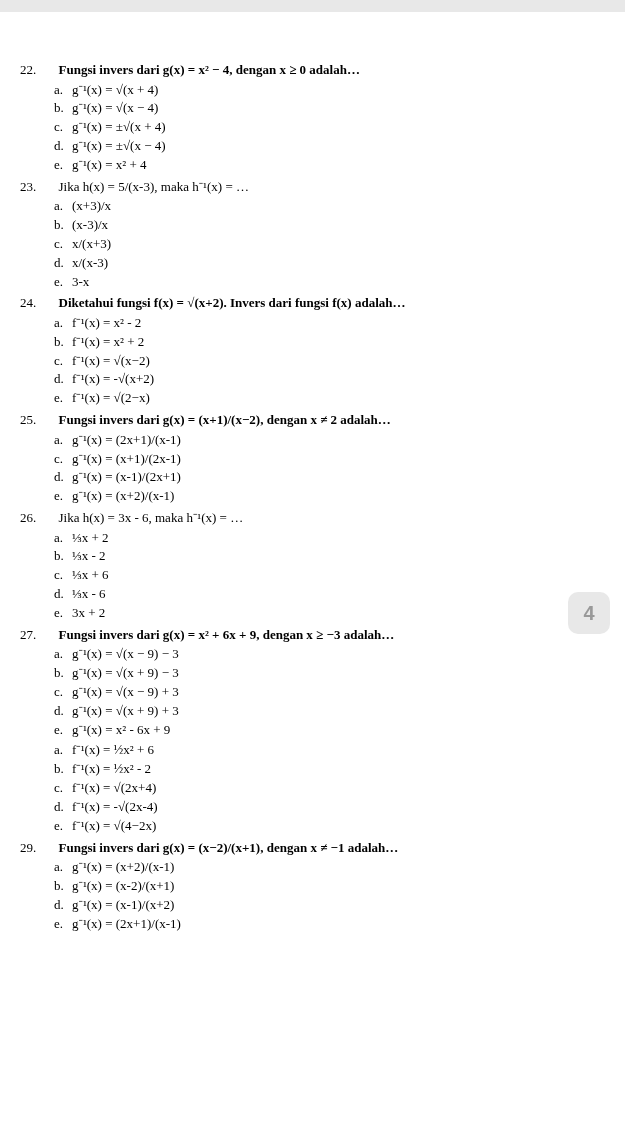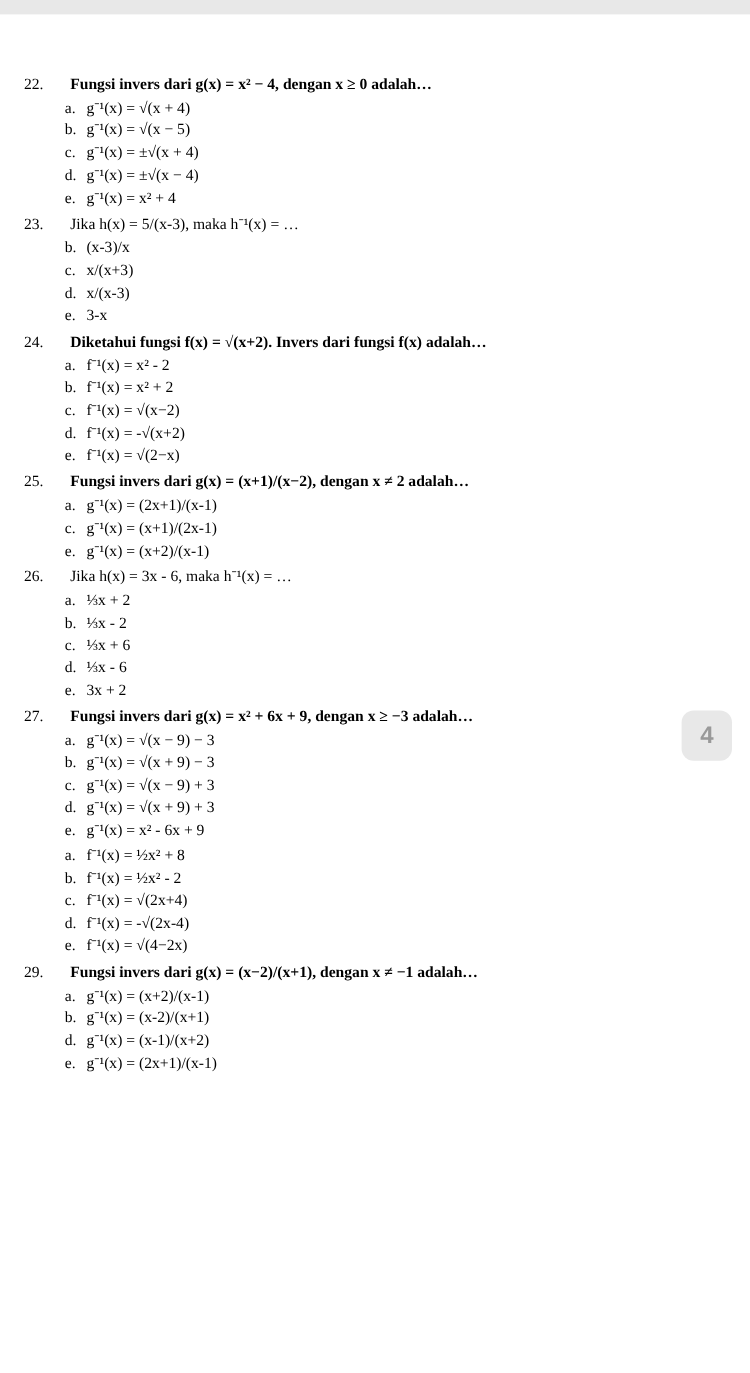--- a/index.html
+++ b/index.html
@@ -74,29 +74,30 @@
 </head>
 <body>
 
 <div class="top-bar"></div>
 
 <div id="questions-container">
     <div class="question">
       <div class="question-header"><span class="q-num">22.</span> <span class="q-text bold">Fungsi invers dari g(x) = x² − 4, dengan x ≥ 0 adalah…</span></div>
       <div class="options">
         <div class="option"><span class="opt-label">a.</span><span>g⁻¹(x) = √(x + 4)</span></div>
-        <div class="option"><span class="opt-label">b.</span><span>g⁻¹(x) = √(x − 5)</span></div>
+        <div class="option"><span class="opt-label">b.</span><span>g⁻¹(x) = √(x − 4)</span></div>
         <div class="option"><span class="opt-label">c.</span><span>g⁻¹(x) = ±√(x + 4)</span></div>
         <div class="option"><span class="opt-label">d.</span><span>g⁻¹(x) = ±√(x − 4)</span></div>
         <div class="option"><span class="opt-label">e.</span><span>g⁻¹(x) = x² + 4</span></div>
       </div>
     </div>
     <div class="question">
       <div class="question-header"><span class="q-num">23.</span> <span class="q-text">Jika h(x) = 5/(x-3), maka h⁻¹(x) = …</span></div>
       <div class="options">
+        <div class="option"><span class="opt-label">a.</span><span>(x+3)/x</span></div>
         <div class="option"><span class="opt-label">b.</span><span>(x-3)/x</span></div>
         <div class="option"><span class="opt-label">c.</span><span>x/(x+3)</span></div>
         <div class="option"><span class="opt-label">d.</span><span>x/(x-3)</span></div>
         <div class="option"><span class="opt-label">e.</span><span>3-x</span></div>
       </div>
     </div>
     <div class="question">
       <div class="question-header"><span class="q-num">24.</span> <span class="q-text bold">Diketahui fungsi f(x) = √(x+2). Invers dari fungsi f(x) adalah…</span></div>
       <div class="options">
         <div class="option"><span class="opt-label">a.</span><span>f⁻¹(x) = x² - 2</span></div>
@@ -104,20 +105,21 @@
         <div class="option"><span class="opt-label">c.</span><span>f⁻¹(x) = √(x−2)</span></div>
         <div class="option"><span class="opt-label">d.</span><span>f⁻¹(x) = -√(x+2)</span></div>
         <div class="option"><span class="opt-label">e.</span><span>f⁻¹(x) = √(2−x)</span></div>
       </div>
     </div>
     <div class="question">
       <div class="question-header"><span class="q-num">25.</span> <span class="q-text bold">Fungsi invers dari g(x) = (x+1)/(x−2), dengan x ≠ 2 adalah…</span></div>
       <div class="options">
         <div class="option"><span class="opt-label">a.</span><span>g⁻¹(x) = (2x+1)/(x-1)</span></div>
         <div class="option"><span class="opt-label">c.</span><span>g⁻¹(x) = (x+1)/(2x-1)</span></div>
+        <div class="option"><span class="opt-label">d.</span><span>g⁻¹(x) = (x-1)/(2x+1)</span></div>
         <div class="option"><span class="opt-label">e.</span><span>g⁻¹(x) = (x+2)/(x-1)</span></div>
       </div>
     </div>
     <div class="question">
       <div class="question-header"><span class="q-num">26.</span> <span class="q-text">Jika h(x) = 3x - 6, maka h⁻¹(x) = …</span></div>
       <div class="options">
         <div class="option"><span class="opt-label">a.</span><span>⅓x + 2</span></div>
         <div class="option"><span class="opt-label">b.</span><span>⅓x - 2</span></div>
         <div class="option"><span class="opt-label">c.</span><span>⅓x + 6</span></div>
         <div class="option"><span class="opt-label">d.</span><span>⅓x - 6</span></div>
@@ -129,21 +131,21 @@
       <div class="options">
         <div class="option"><span class="opt-label">a.</span><span>g⁻¹(x) = √(x − 9) − 3</span></div>
         <div class="option"><span class="opt-label">b.</span><span>g⁻¹(x) = √(x + 9) − 3</span></div>
         <div class="option"><span class="opt-label">c.</span><span>g⁻¹(x) = √(x − 9) + 3</span></div>
         <div class="option"><span class="opt-label">d.</span><span>g⁻¹(x) = √(x + 9) + 3</span></div>
         <div class="option"><span class="opt-label">e.</span><span>g⁻¹(x) = x² - 6x + 9</span></div>
       </div>
     </div>
     <div class="question">
       <div class="options">
-        <div class="option"><span class="opt-label">a.</span><span>f⁻¹(x) = ½x² + 8</span></div>
+        <div class="option"><span class="opt-label">a.</span><span>f⁻¹(x) = ½x² + 6</span></div>
         <div class="option"><span class="opt-label">b.</span><span>f⁻¹(x) = ½x² - 2</span></div>
         <div class="option"><span class="opt-label">c.</span><span>f⁻¹(x) = √(2x+4)</span></div>
         <div class="option"><span class="opt-label">d.</span><span>f⁻¹(x) = -√(2x-4)</span></div>
         <div class="option"><span class="opt-label">e.</span><span>f⁻¹(x) = √(4−2x)</span></div>
       </div>
     </div>
     <div class="question">
       <div class="question-header"><span class="q-num">29.</span> <span class="q-text bold">Fungsi invers dari g(x) = (x−2)/(x+1), dengan x ≠ −1 adalah…</span></div>
       <div class="options">
         <div class="option"><span class="opt-label">a.</span><span>g⁻¹(x) = (x+2)/(x-1)</span></div>

